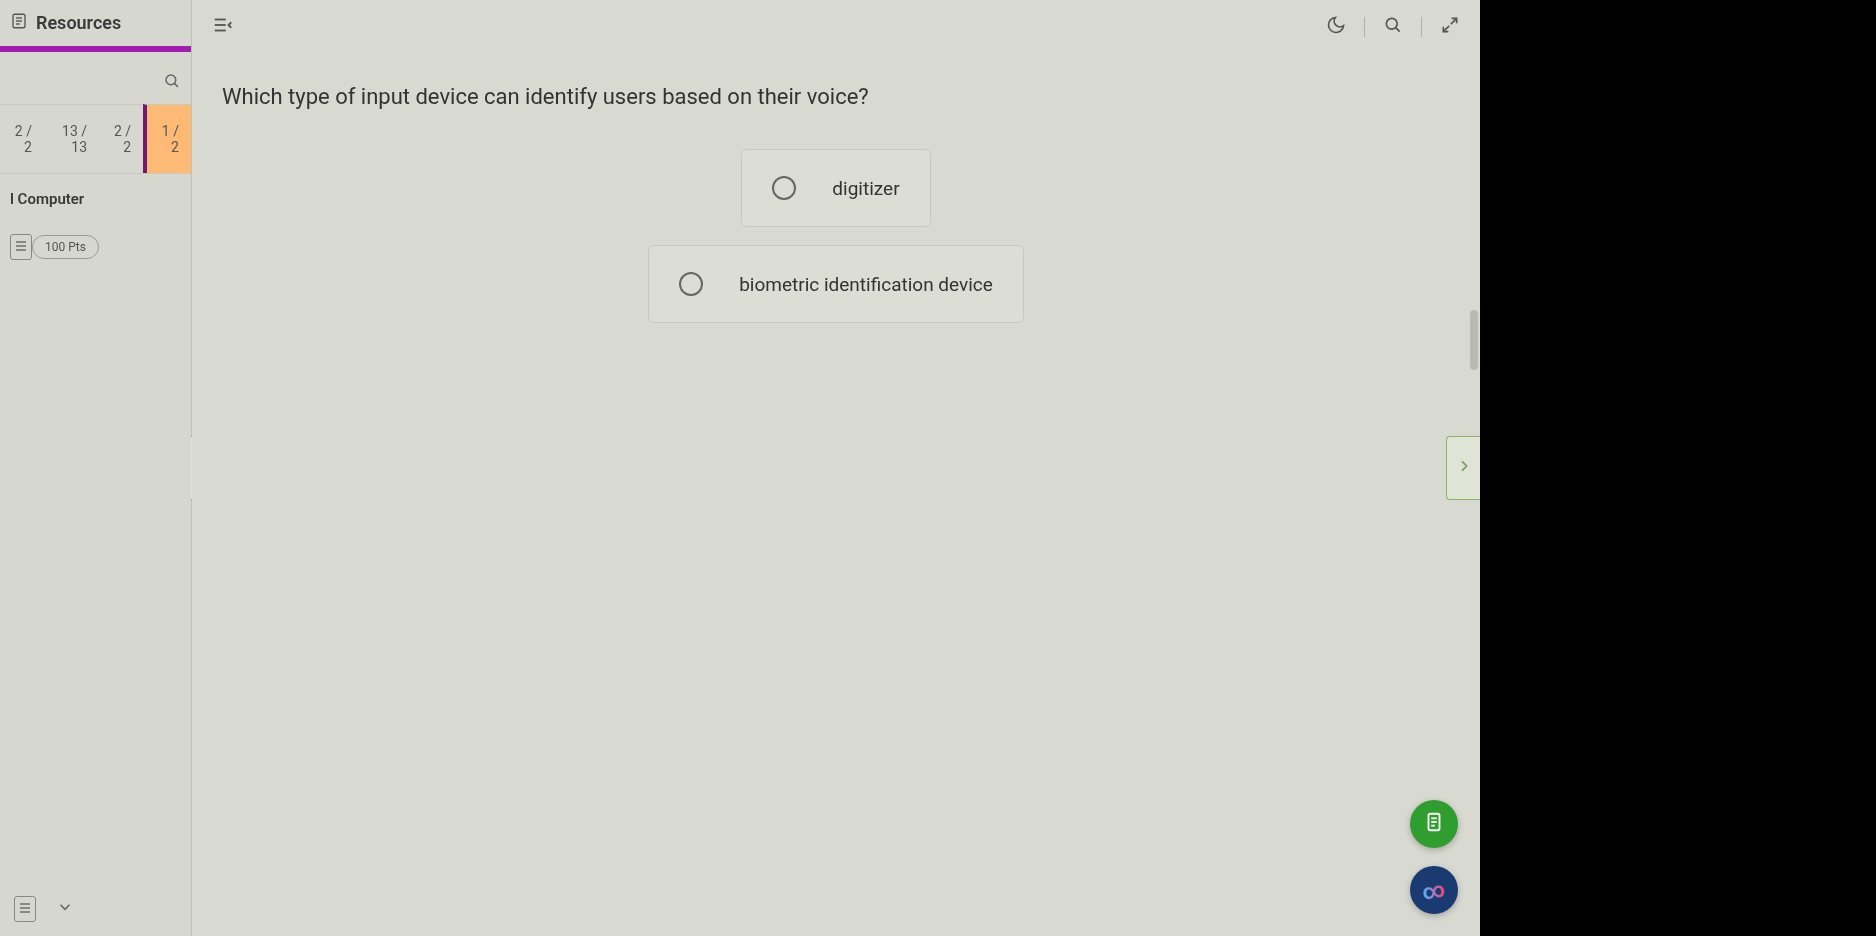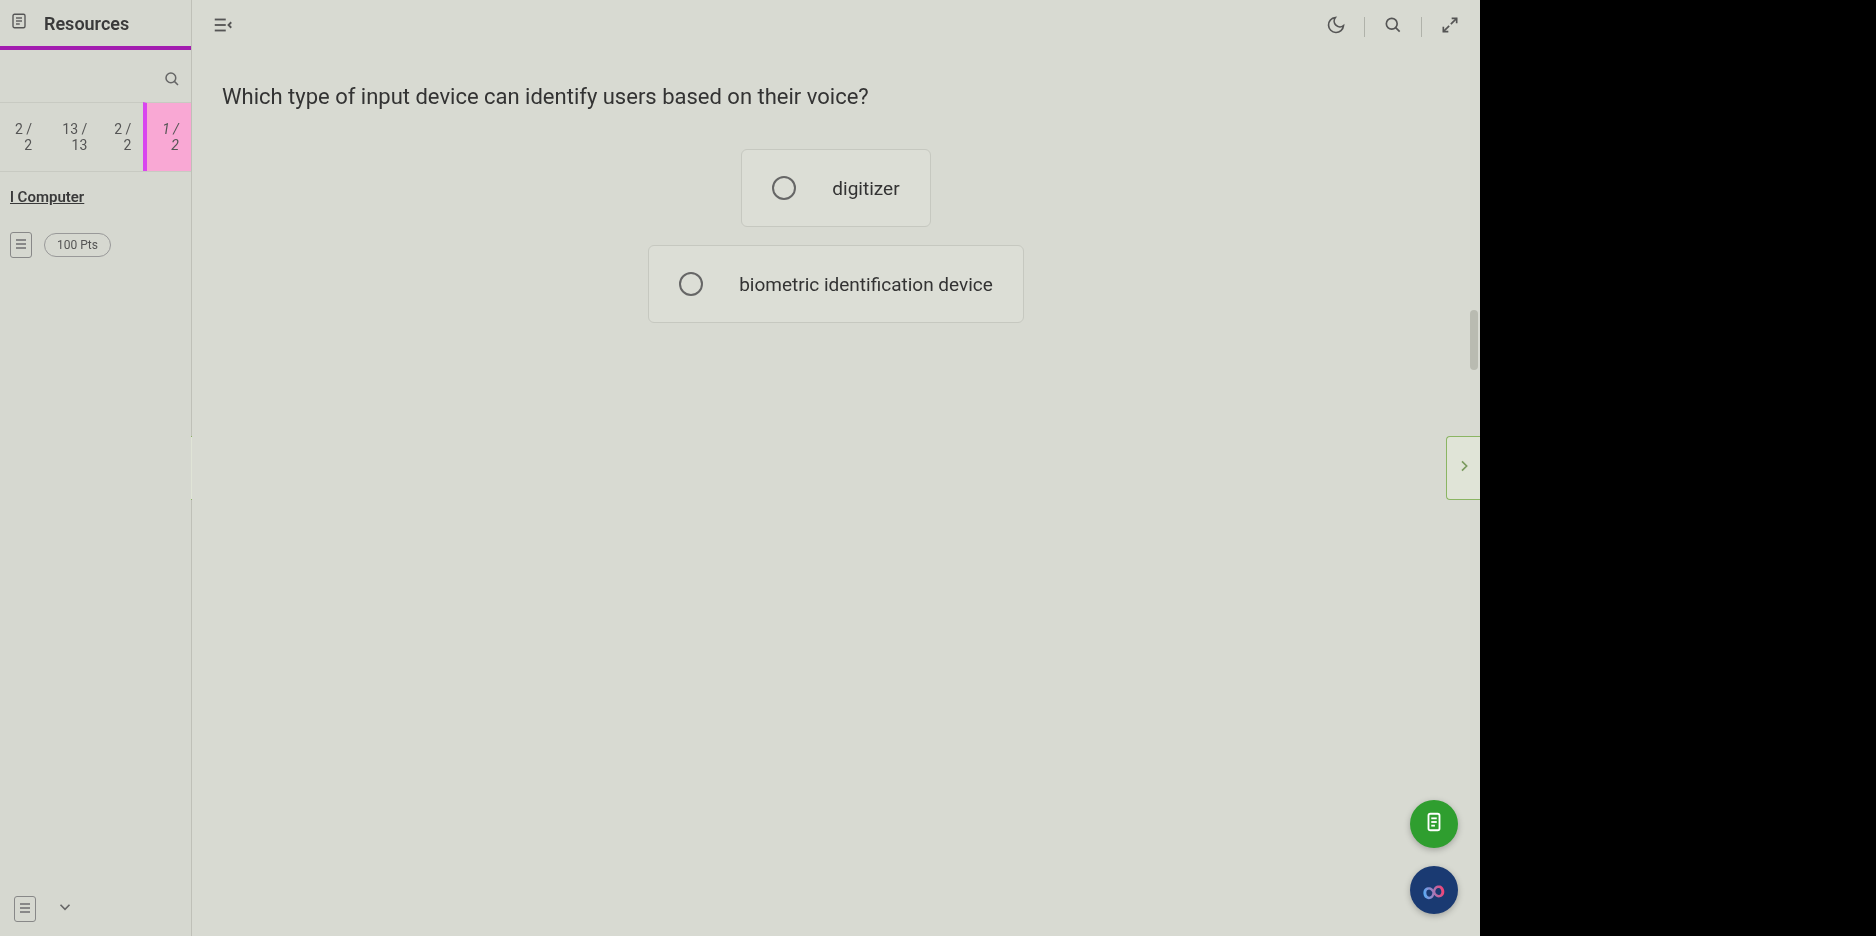--- a/index.html
+++ b/index.html
@@ -24,24 +24,24 @@
     .sidebar {
       width: 192px;
       background: #d6d8d0;
       border-right: 1px solid #bfc0b8;
       display: flex;
       flex-direction: column;
       position: relative;
     }
     .sidebar-header {
       display: flex;
-      align-items: flex-end;
-      gap: 16px;
+      align-items: flex-start;
+      gap: 8px;
       padding: 12px 10px;
-      border-bottom: 4px solid #a21caf;
+      border-bottom: 6px solid #a21caf;
     }
     .sidebar-header svg {
       width: 18px;
       height: 18px;
       stroke: #555;
       fill: none;
     }
     .sidebar-header-title {
       font-size: 18px;
       font-weight: 600;
@@ -65,37 +65,35 @@
     }
     .sidebar-item {
       padding: 18px 12px;
       text-align: right;
       font-size: 14px;
       color: #555;
       border-top: 1px solid #c8cac2;
       cursor: pointer;
     }
     .sidebar-item.active {
-      background: #f9a8d4;
-      border-left: 4px solid #d946ef;
-      font-style: italic;
+      background: #fdba74;
+      border-left: 4px solid #701a75;
     }
     .sidebar-section {
       padding: 16px 10px 8px;
       font-size: 15px;
       font-weight: 600;
       color: #3a3a3a;
       border-top: 1px solid #c8cac2;
-      text-decoration: underline;
     }
     .sidebar-points {
       padding: 18px 10px;
       display: flex;
       align-items: center;
-      gap: 12px;
+      gap: 0;
     }
     .sidebar-points-icon {
       width: 22px;
       height: 26px;
       border: 1.5px solid #888;
       border-radius: 3px;
       position: relative;
     }
     .sidebar-points-icon::before {
       content: "";

